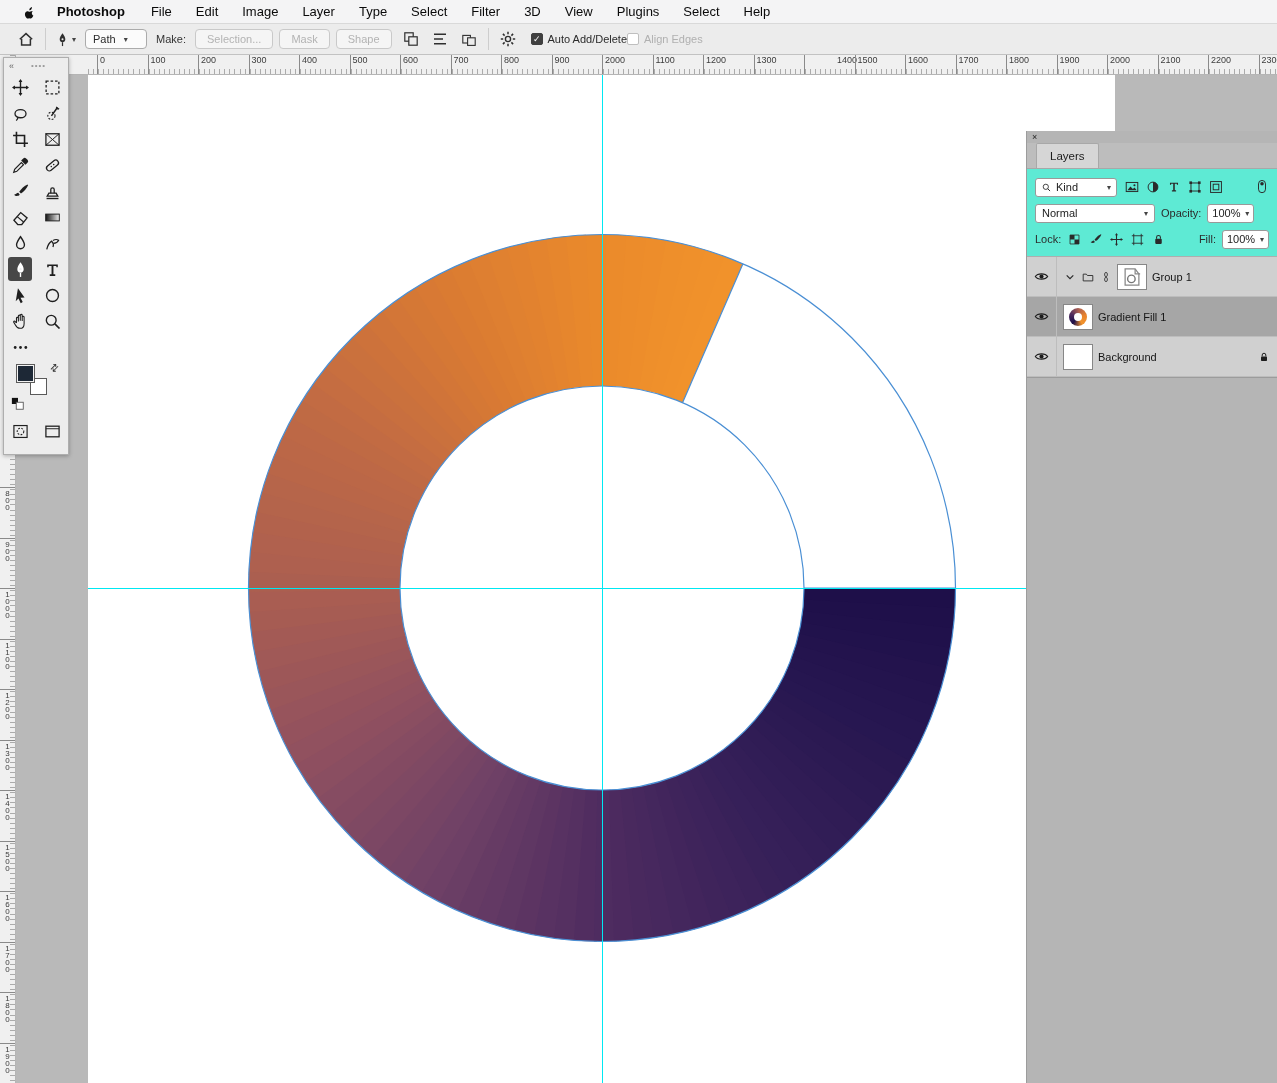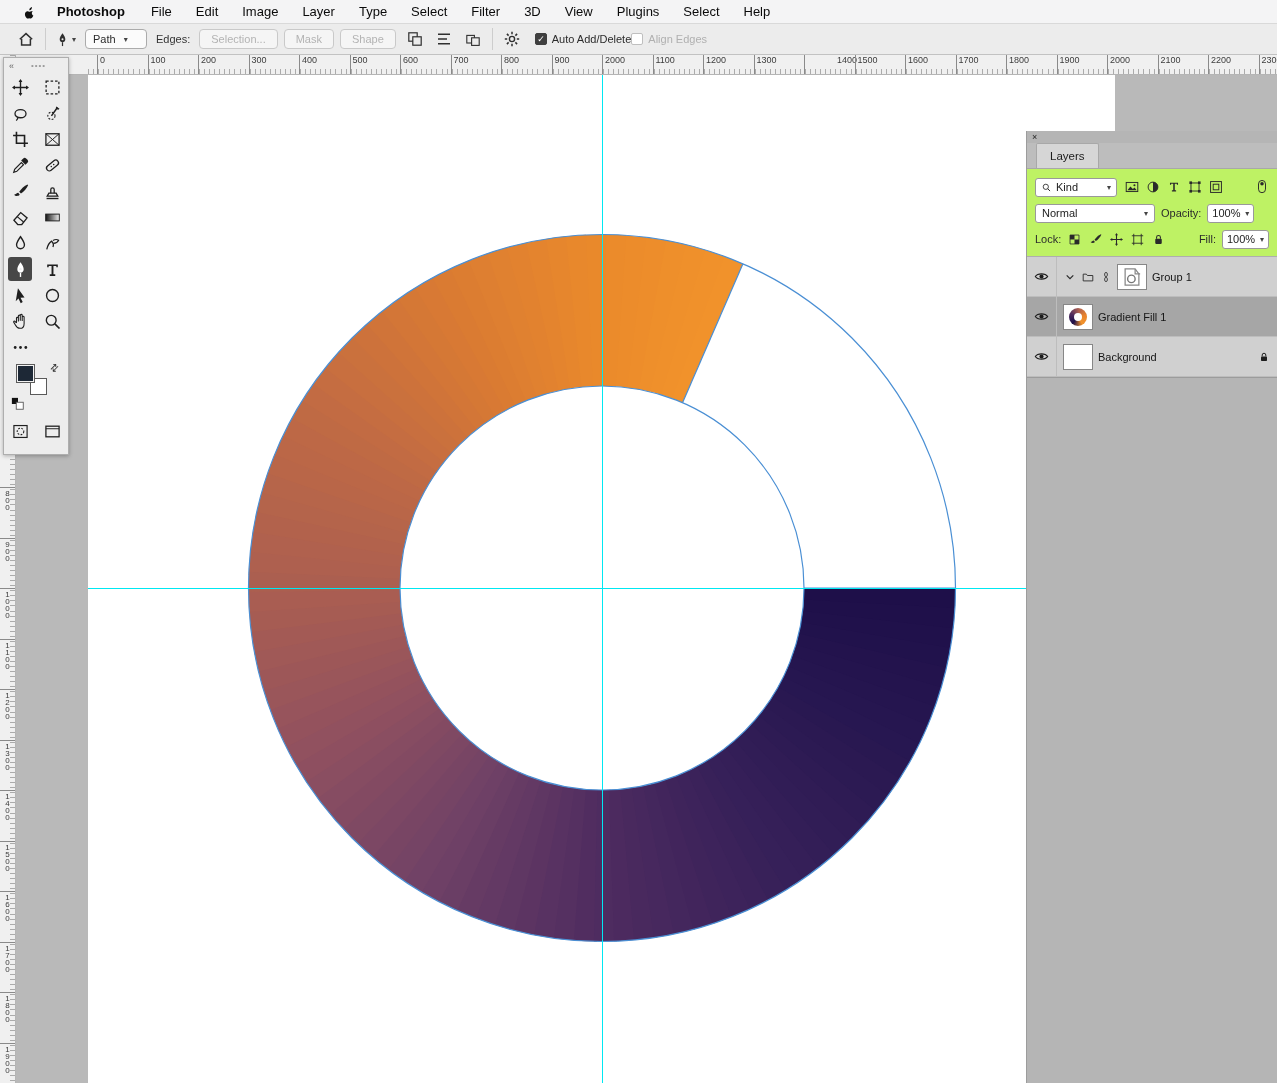--- a/index.html
+++ b/index.html
@@ -90,21 +90,21 @@
 
   
   .dock{position:absolute;left:1026px;top:131px;width:251px;height:952px;background:#b5b5b5;
     border-left:1px solid #9c9c9c;z-index:45;}
   .panel-close{position:absolute;top:0;left:5px;height:12px;font-size:9px;line-height:12px;color:#222;}
   .layers-panel{position:absolute;top:12px;left:0;width:100%;}
   .lp-tabs{height:26px;background:#bdbdbd;display:flex;align-items:flex-end;padding-left:9px;
     border-bottom:1px solid #a8a8a8;}
   .lp-tab{height:25px;padding:0 13px;background:#d6d6d6;display:flex;align-items:center;
     font-size:11.5px;color:#1c1c1c;border:1px solid #a8a8a8;border-bottom:none;border-radius:2px 2px 0 0;}
-  .lp-body{background:#bef264;padding-top:5px;border-bottom:1px solid #9c9c9c;}
+  .lp-body{background:#5eead4;padding-top:5px;border-bottom:1px solid #9c9c9c;}
   .lp-row{display:flex;align-items:center;padding:0 8px;height:26px;gap:6px;font-size:11px;color:#222;}
   .kind-select{height:19px;background:#fff;border:1px solid #999;border-radius:3px;display:flex;
     align-items:center;padding:0 5px;gap:4px;width:82px;}
   .kind-select svg{width:11px;height:11px;}
   .kind-select .chev{margin-left:auto;}
   .filter-icons{display:flex;gap:4px;align-items:center;}
   .f-ico{width:17px;height:17px;display:flex;align-items:center;justify-content:center;color:#2a2a2a;}
   .f-ico svg{width:14px;height:14px;}
   .f-toggle{margin-left:auto;width:14px;height:16px;color:#2a2a2a;}
   .f-toggle svg{width:14px;height:16px;}
@@ -178,21 +178,21 @@
         <path d="M8 1.2C6.1 3.8 5 5.9 5 7.7c0 1.9 1.3 3.2 3 3.2s3-1.3 3-3.2c0-1.8-1.1-3.9-3-6.5z" fill="currentColor"></path>
         <circle cx="8" cy="7.7" r="1.1" fill="#ececec"></circle>
         <path d="M8 10.9V15" stroke="currentColor" stroke-width="1.3"></path>
       </svg>
     <span class="chev">▾</span>
   </span>
   <div class="ob-select">
     <span>Path</span>
     <span class="chev">▾</span>
   </div>
-  <span class="ob-label">Edges:</span>
+  <span class="ob-label">Make:</span>
   <div class="ob-btns">
       <div class="ob-btn disabled">Selection...</div>
       <div class="ob-btn disabled">Mask</div>
       <div class="ob-btn disabled">Shape</div>
     </div>
   <span class="ob-icon">
     <svg viewBox="0 0 16 16">
         <rect x="1.8" y="1.8" width="8.4" height="8.4" fill="none" stroke="currentColor" stroke-width="1.2"></rect>
         <rect x="5.8" y="5.8" width="8.4" height="8.4" fill="#ececec" stroke="currentColor" stroke-width="1.2"></rect>
       </svg>

